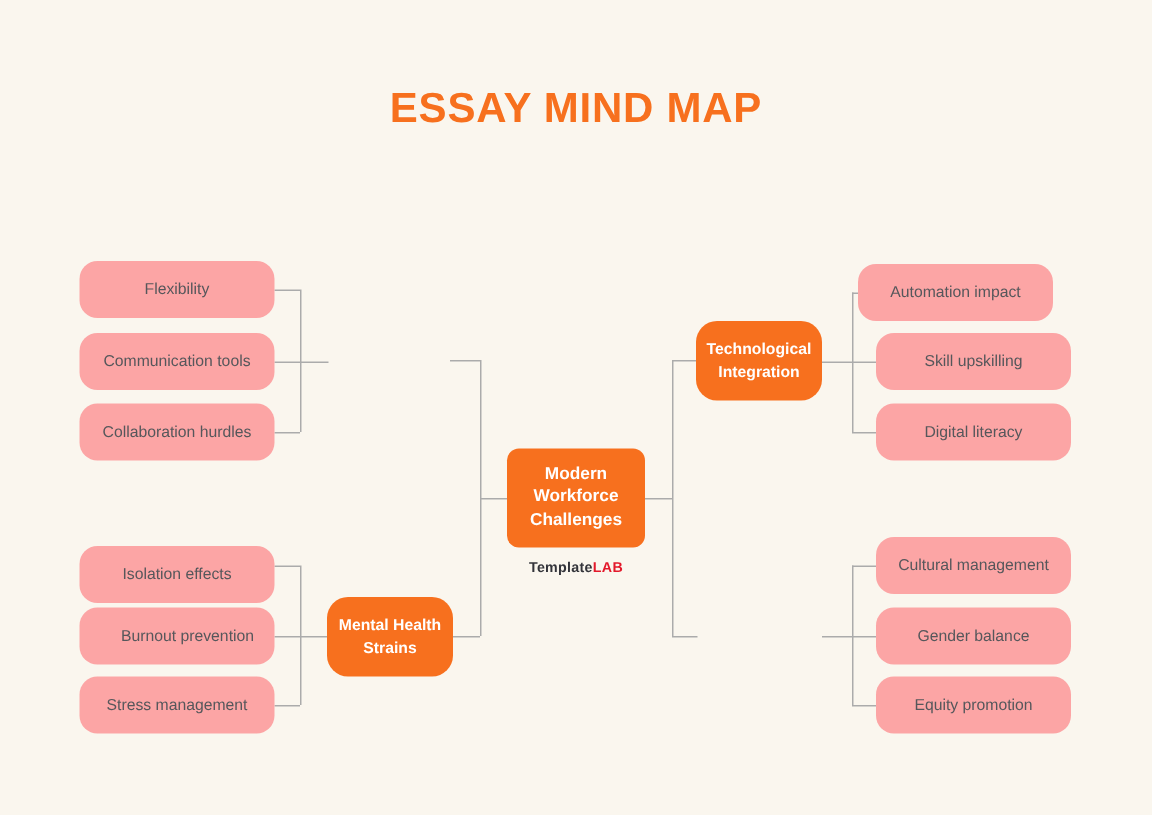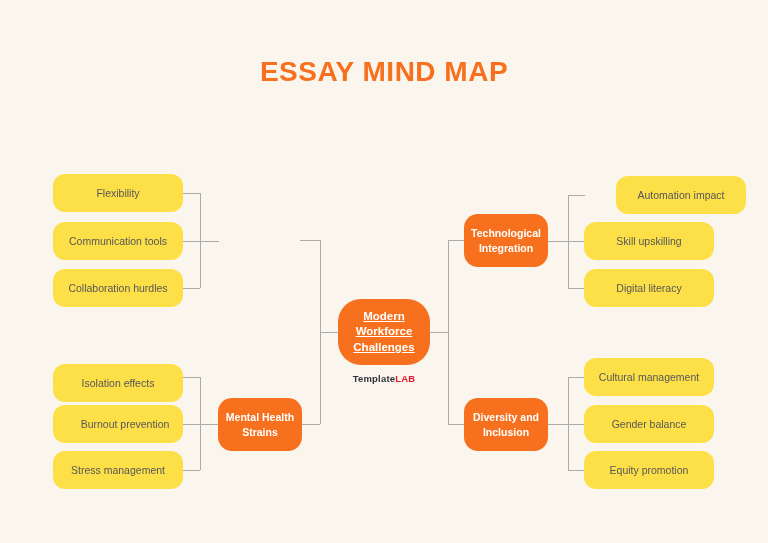--- a/index.html
+++ b/index.html
@@ -14,32 +14,32 @@
   }
   .subtitle{
     position:absolute;top:92px;left:149px;width:470px;margin:0;
     text-align:center;font-size:11px;line-height:16px;color:#3F3F42;
   }
   .node{
     position:absolute;display:flex;align-items:center;justify-content:center;
     text-align:center;box-sizing:border-box;
   }
   .leaf{
-    width:130px;height:38px;background:#fde047;border-radius:12px;
+    width:130px;height:38px;background:#fca5a5;border-radius:12px;
     color:#56575B;font-size:10.5px;padding:2px 6px;
   }
   .branch{
     width:84px;height:53px;background:#F7701E;border-radius:14px;
     color:#FFFFFF;font-size:10.5px;font-weight:bold;line-height:1.35;
     padding:4px 5px;
   }
   .center-node{
     left:338px;top:299px;width:92px;height:66px;background:#F7701E;
-    border-radius:23px;color:#FFFFFF;font-size:11.5px;font-weight:bold;
-    line-height:1.35;padding:4px 8px;text-decoration:underline;
+    border-radius:8px;color:#FFFFFF;font-size:11.5px;font-weight:bold;
+    line-height:1.35;padding:4px 8px;
   }
   .line{position:absolute;background:#ABABAB;}
   .watermark{
     position:absolute;top:373px;left:0;width:768px;text-align:center;
     font-size:9.5px;font-weight:bold;color:#33343A;letter-spacing:.2px;
   }
   .watermark .lab{color:#E3192B;}
 </style>
 </head>
 <body>
@@ -85,22 +85,21 @@
   <div class="node leaf" style="left:53px;top:174px;">Flexibility</div>
   <div class="node leaf" style="left:53px;top:222px;">Communication tools</div>
   <div class="node leaf" style="left:53px;top:269px;">Collaboration hurdles</div>
 
   <div class="node branch" style="left:218px;top:398px;">Mental Health Strains</div>
   <div class="node leaf" style="left:53px;top:364px;">Isolation effects</div>
   <div class="node leaf" style="left:53px;top:405px;padding-left:20px;">Burnout prevention</div>
   <div class="node leaf" style="left:53px;top:451px;">Stress management</div>
 
   <div class="node branch" style="left:464px;top:214px;text-align:center;">Technological Integration</div>
-  <div class="node leaf" style="left:616px;top:176px;">Automation impact</div>
+  <div class="node leaf" style="left:572px;top:176px;">Automation impact</div>
   <div class="node leaf" style="left:584px;top:222px;">Skill upskilling</div>
   <div class="node leaf" style="left:584px;top:269px;">Digital literacy</div>
 
-  <div class="node branch" style="left:464px;top:398px;">Diversity and Inclusion</div>
   <div class="node leaf" style="left:584px;top:358px;">Cultural management</div>
   <div class="node leaf" style="left:584px;top:405px;">Gender balance</div>
   <div class="node leaf" style="left:584px;top:451px;">Equity promotion</div>
 
 </div>
 
 </body></html>

